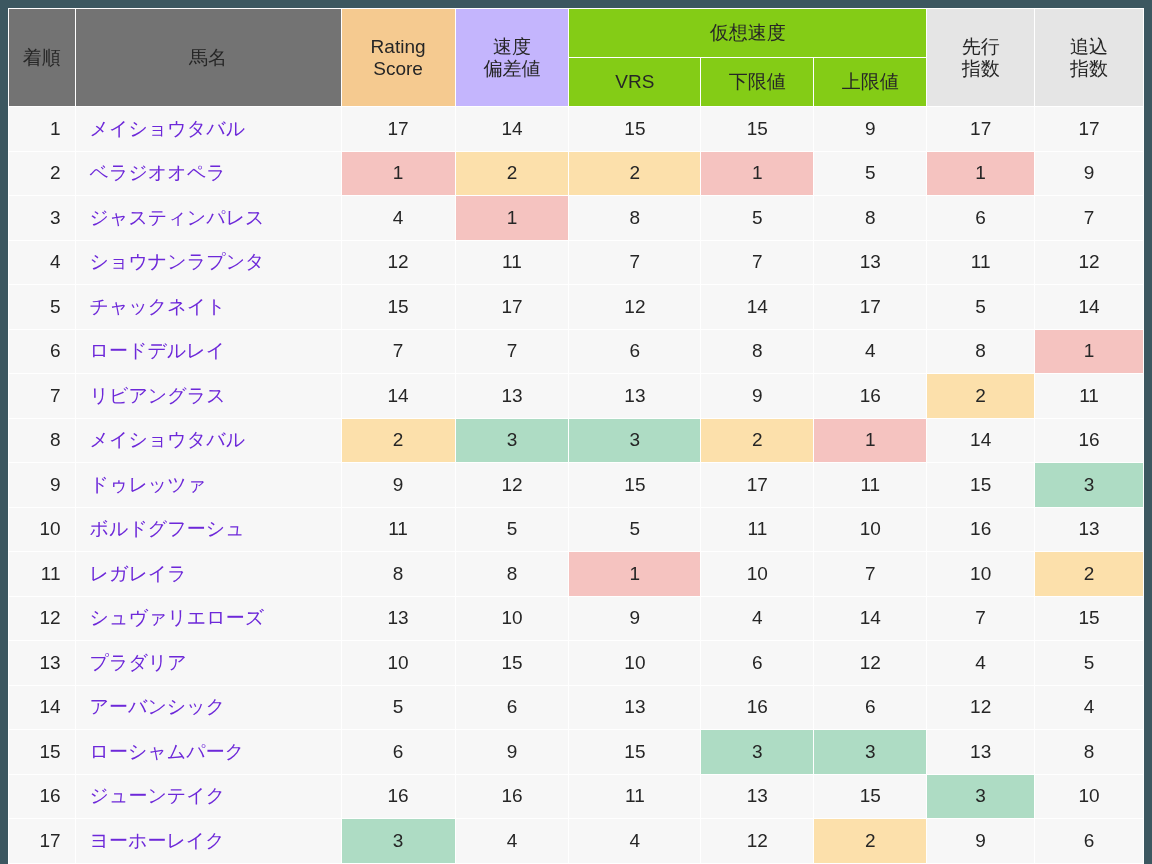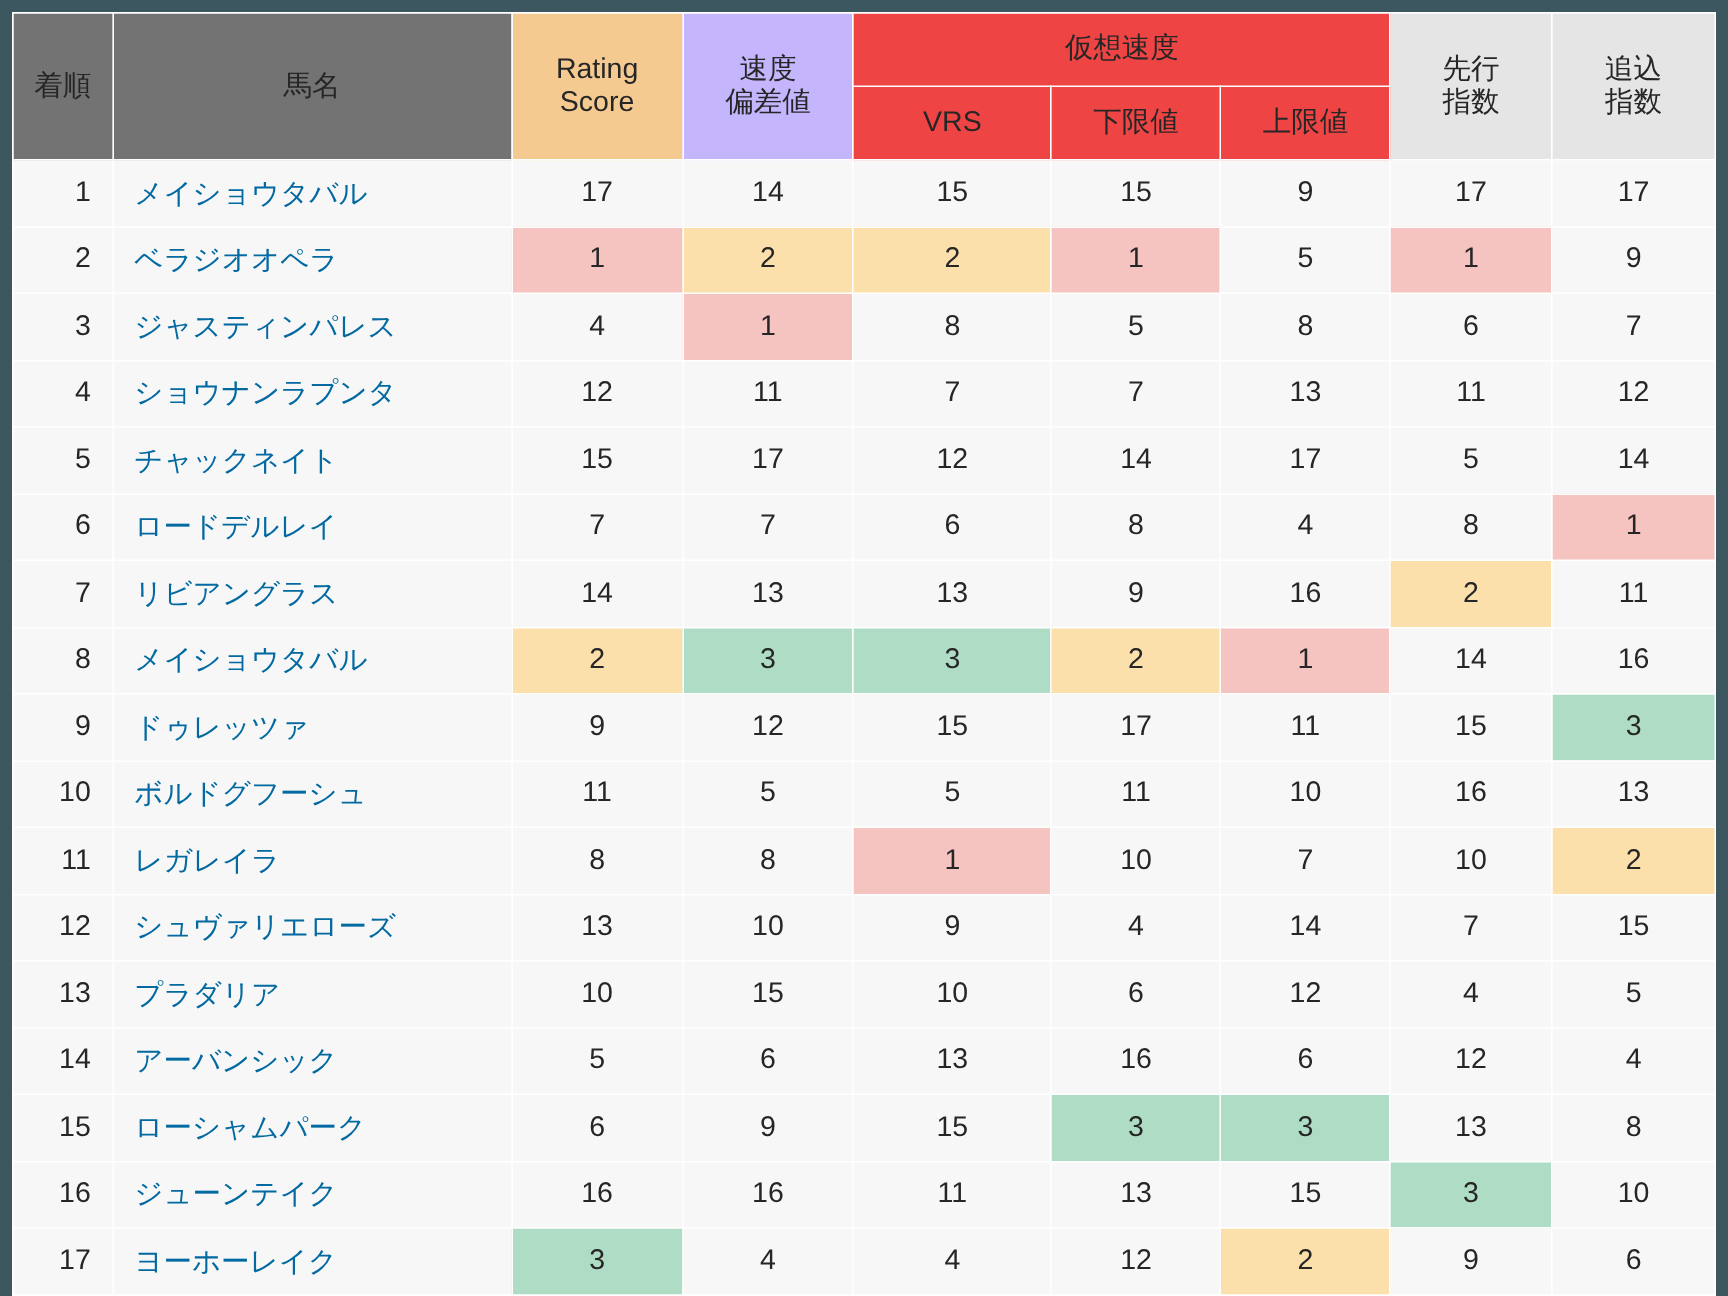--- a/index.html
+++ b/index.html
@@ -47,41 +47,41 @@
   col.c-senko  { width: 107px; }
   col.c-oikomi { width: 108px; }
 
   thead th {
     height: 48px;
     line-height: 1.12;
     font-size: 19px;
   }
   thead th.h-orange { background: #f5ca90; }
   thead th.h-yellow { background: #c4b5fd; }
-  thead th.h-blue   { background: #ef4444; }
+  thead th.h-blue   { background: #84cc16; }
   thead th.h-light  { background: #e5e5e5; }
   thead th.h-rank,
   thead th.h-horse  { background: #737373; }
   thead th.span2 { height: 96px; }
   thead th.sub   { height: 48px; }
 
   tbody td {
     height: 43.5px;
     background: #f7f7f7;
   }
   tbody td.rank {
     text-align: right;
     padding-right: 14px;
     background: #f7f7f7;
   }
   tbody td.horse {
     text-align: left;
     padding-left: 14px;
     font-size: 19px;
-    color: #0369a1;
+    color: #6d28d9;
   }
   td.hl-red    { background: #f5c3c0 !important; }
   td.hl-yellow { background: #fce0ab !important; }
   td.hl-green  { background: #aedcc4 !important; }
   .two-line { display: block; line-height: 1.15; }
 </style>
 </head>
 <body>
 
 <div class="sheet">

